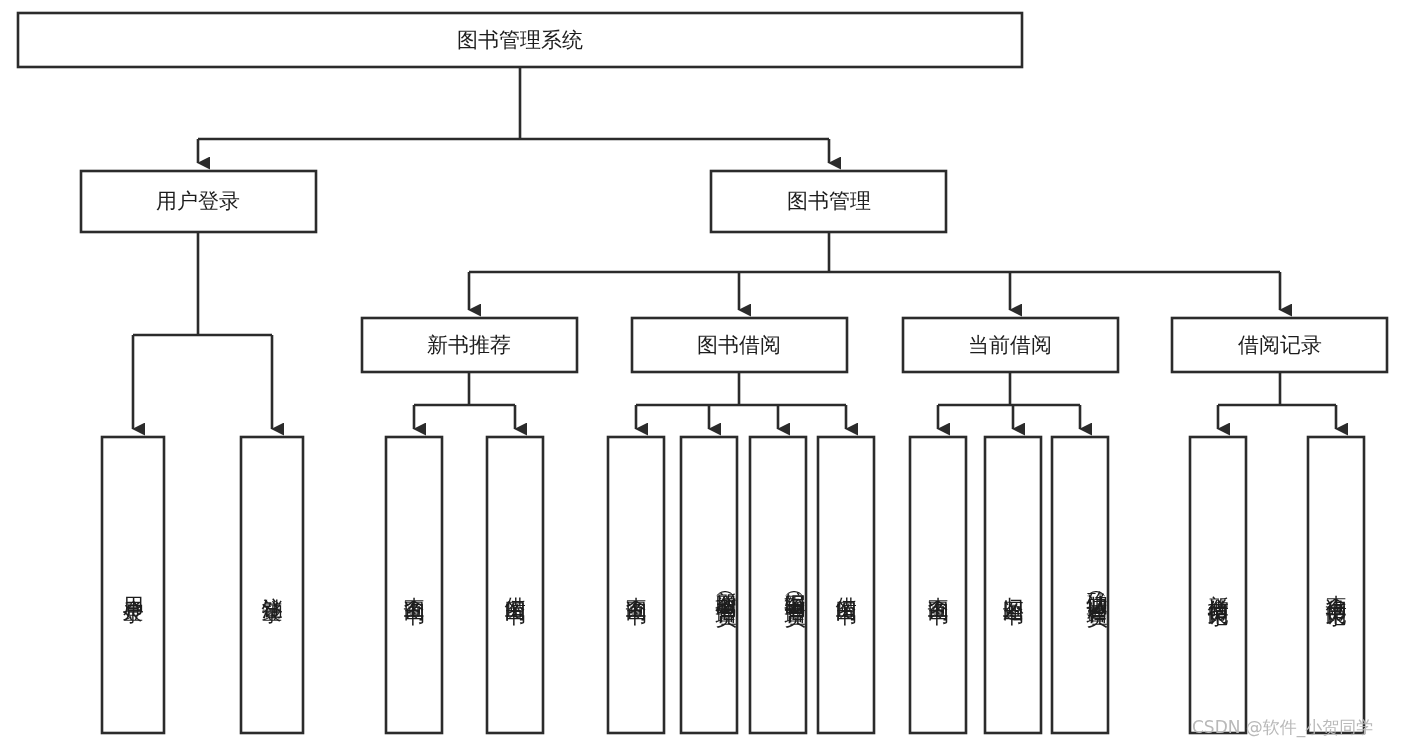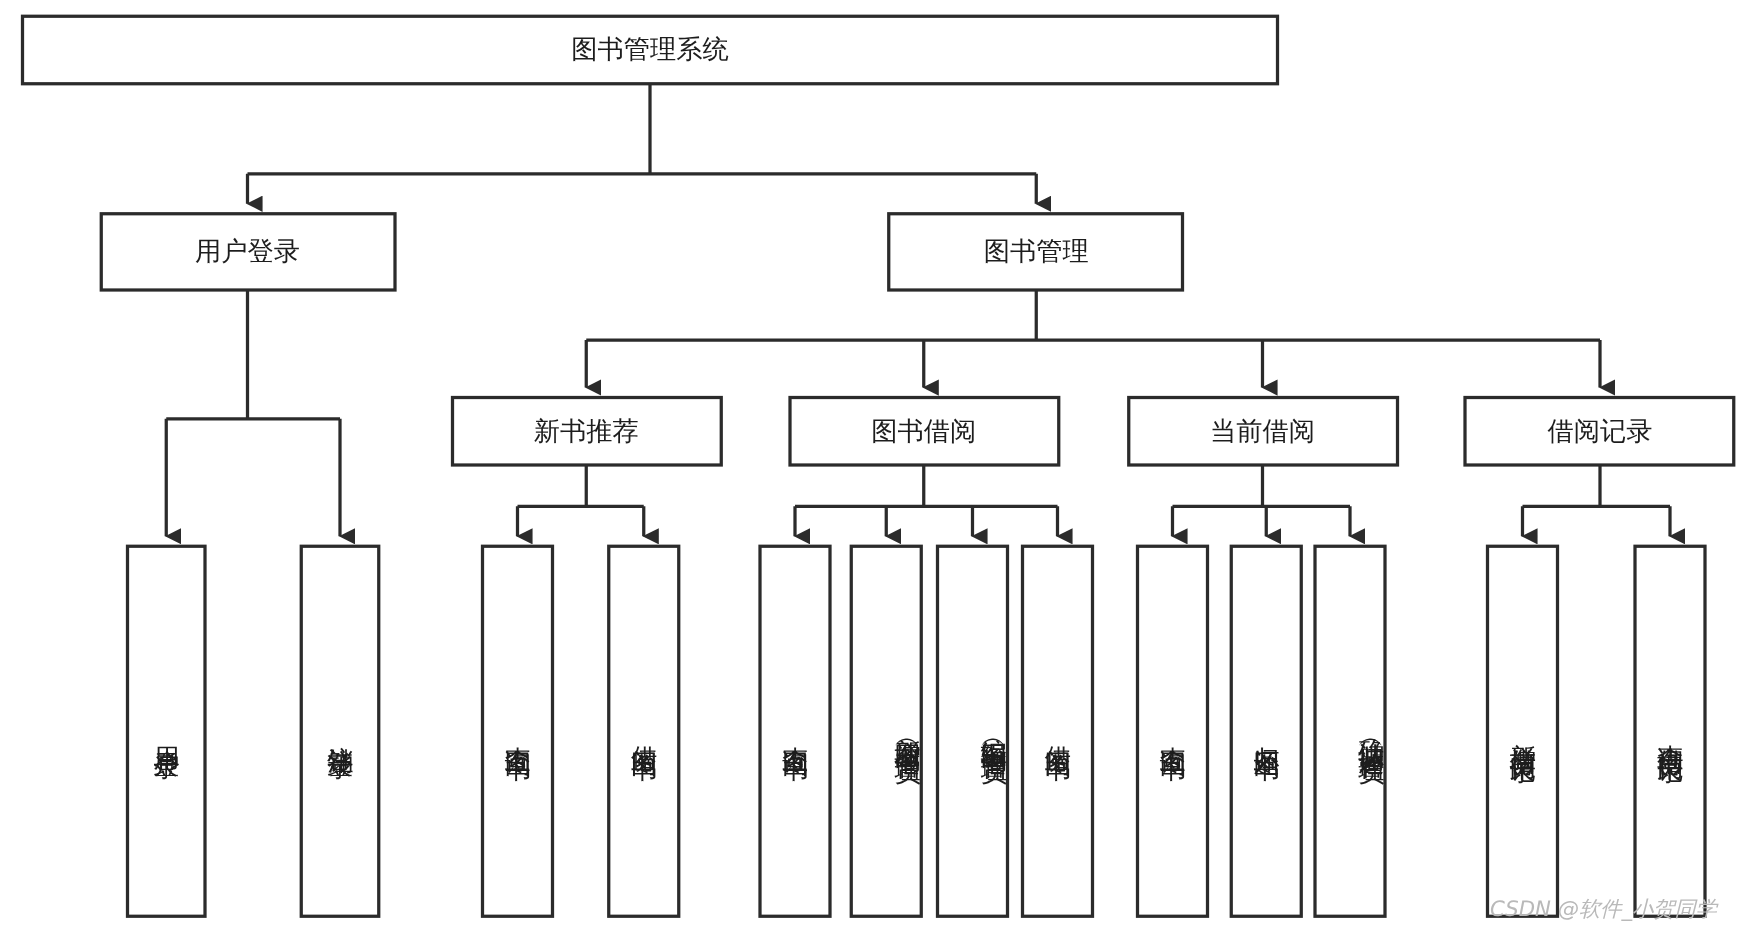--- a/index.html
+++ b/index.html
@@ -193,15 +193,15 @@
   <div class="node-label-v" style="left:750px; top:437px; width:56px; height:296px; align-items:flex-start;">编辑图书（管理员）</div>
   <div class="node-label-v" style="left:818px; top:437px; width:56px; height:296px;">借阅图书</div>
 
   <div class="node-label-v" style="left:910px; top:437px; width:56px; height:296px;">查询图书</div>
   <div class="node-label-v" style="left:985px; top:437px; width:56px; height:296px;">归还图书</div>
   <div class="node-label-v" style="left:1052px; top:437px; width:56px; height:296px; align-items:flex-start;">确认归还（管理员）</div>
 
   <div class="node-label-v" style="left:1190px; top:437px; width:56px; height:296px;">新增借阅记录</div>
   <div class="node-label-v" style="left:1308px; top:437px; width:56px; height:296px;">查询借阅记录</div>
 
-  <div class="watermark" style="left:1192px; top:716px;font-style:italic;">CSDN @软件_小贺同学</div>
+  <div class="watermark" style="left:1192px; top:716px;">CSDN @软件_小贺同学</div>
 
 </div>
 
 </body></html>

